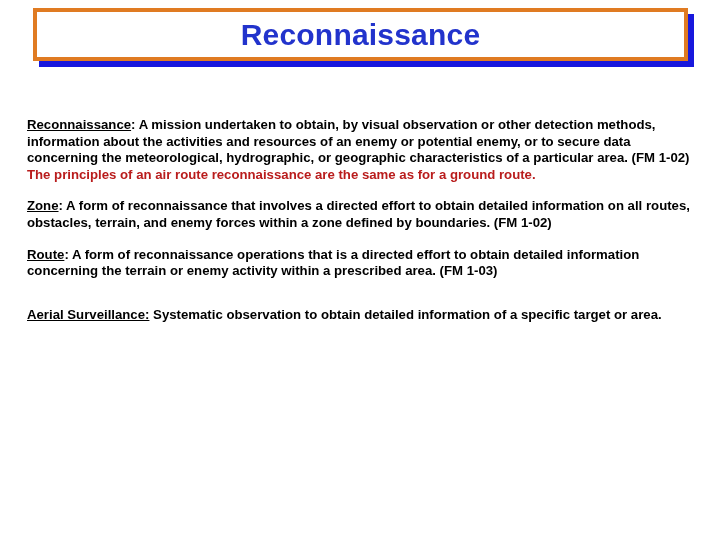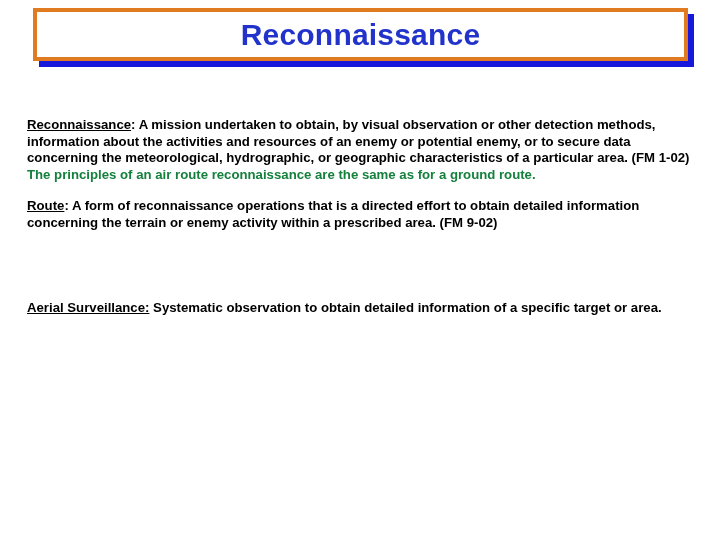--- a/index.html
+++ b/index.html
@@ -68,45 +68,48 @@
     margin: 0 0 15px 0;
     text-align: left;
   }
   .para.last-para {
     margin-bottom: 0;
   }
   .term {
     text-decoration: underline;
   }
   .highlight-blue {
-    color: #15803d;
+    color: #b91c1c;
   }
   #aerial-block {
-    margin-top: 68px;
+    margin-top: 27px;
   }
 </style>
 </head>
 <body>
 
 <div id="slide-title-wrap">
   <div id="slide-title-shadow"></div>
   <div id="slide-title-box">
     <span id="slide-title-text">Reconnaissance</span>
   </div>
 </div>
 
 <div id="body-content">
 
   <p class="para">
     <span class="term">Reconnaissance</span><span>:  </span><span>A mission undertaken to obtain, by visual observation or other detection methods, information about the activities and resources of an enemy or potential enemy, or to secure data concerning the meteorological, hydrographic, or geographic characteristics of a particular area.  (FM 1-02) </span><span class="highlight-blue">The principles of an air route reconnaissance are the same as for a ground route.</span>
   </p>
 
 
+  <p class="para">
+    <span class="term">Zone</span><span>:  </span><span>A form of reconnaissance that involves a directed effort to obtain detailed information on all routes, obstacles, terrain, and enemy forces within a zone defined by boundaries.  (FM 1-02)</span>
+  </p>
 
   <p class="para last-para">
-    <span class="term">Route</span><span>:  </span><span>A form of reconnaissance operations that is a directed effort to obtain detailed information concerning the terrain or enemy activity within a prescribed area. (FM 9-02)</span>
+    <span class="term">Route</span><span>:  </span><span>A form of reconnaissance operations that is a directed effort to obtain detailed information concerning the terrain or enemy activity within a prescribed area. (FM 1-03)</span>
   </p>
 
   <p class="para last-para" id="aerial-block">
     <span class="term">Aerial Surveillance:</span><span> </span><span>Systematic observation to obtain detailed information of a specific target or area.</span>
   </p>
 
 </div>
 
 </body></html>

